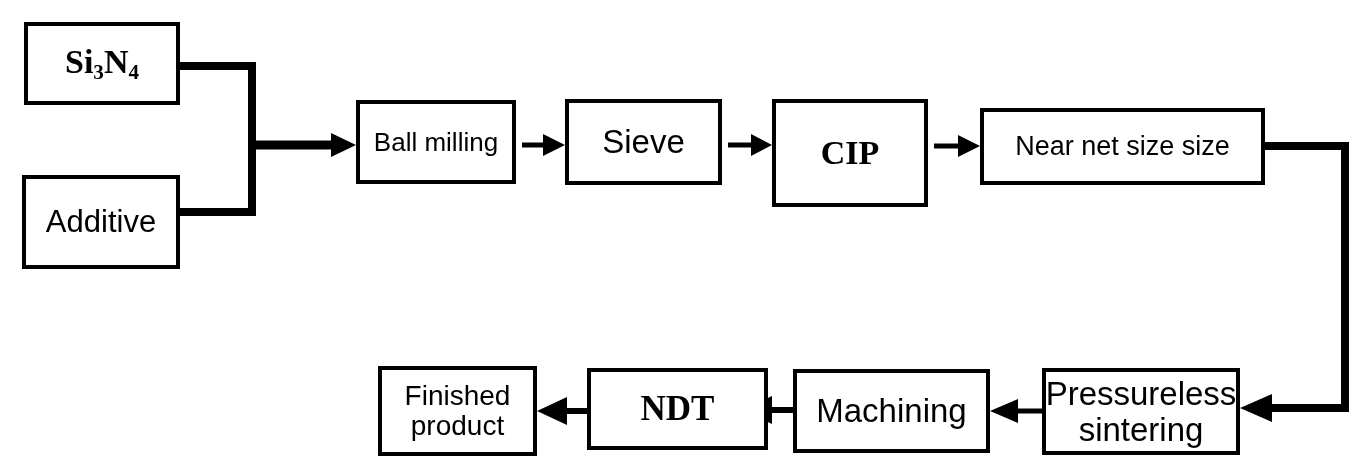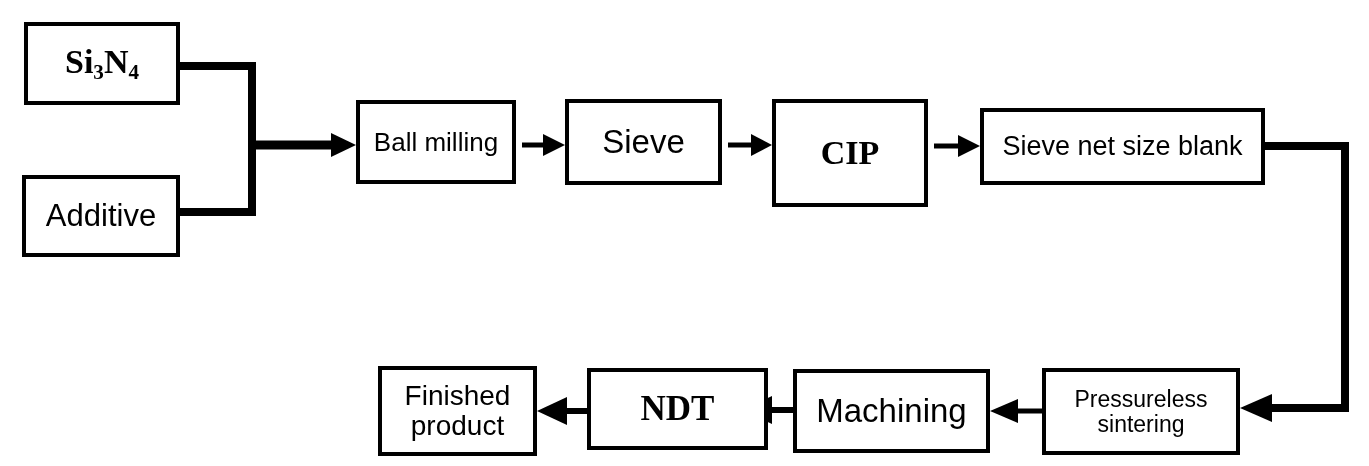--- a/index.html
+++ b/index.html
@@ -94,36 +94,36 @@
     <line x1="793" y1="410" x2="768" y2="410" stroke-width="6"></line>
     <polygon class="arrowhead" points="742,410 772,396 772,424"></polygon>
 
     <line x1="587" y1="411" x2="563" y2="411" stroke-width="6"></line>
     <polygon class="arrowhead" points="537,411 567,397 567,425"></polygon>
   </svg>
 
   <div class="node serif" style="left: 24px; top: 22px; width: 156px; height: 83px; font-size: 34px;">
     <span class="label">Si<span class="sub">3</span>N<span class="sub">4</span></span>
   </div>
-  <div class="node sans" style="left: 22px; top: 175px; width: 158px; height: 82px; font-size: 31px;">
+  <div class="node sans" style="left: 22px; top: 175px; width: 158px; height: 94px; font-size: 31px;">
     <span class="label">Additive</span>
   </div>
   <div class="node sans" style="left: 356px; top: 100px; width: 160px; height: 84px; font-size: 26px;">
     <span class="label">Ball milling</span>
   </div>
   <div class="node sans" style="left: 565px; top: 99px; width: 157px; height: 86px; font-size: 33px;">
     <span class="label">Sieve</span>
   </div>
   <div class="node serif" style="left: 772px; top: 99px; width: 156px; height: 108px; font-size: 34px;">
     <span class="label">CIP</span>
   </div>
   <div class="node sans" style="left: 980px; top: 108px; width: 285px; height: 77px; font-size: 27px;">
-    <span class="label">Sieve net size blank</span>
+    <span class="label">Near net size size</span>
   </div>
-  <div class="node sans" style="left: 1042px; top: 368px; width: 198px; height: 87px; font-size: 23px;">
+  <div class="node sans" style="left: 1042px; top: 368px; width: 198px; height: 87px; font-size: 33px;">
     <span class="label">Pressureless
 sintering</span>
   </div>
   <div class="node sans" style="left: 793px; top: 369px; width: 197px; height: 84px; font-size: 33px;">
     <span class="label">Machining</span>
   </div>
   <div class="node serif" style="left: 587px; top: 368px; width: 181px; height: 82px; font-size: 35px;">
     <span class="label">NDT</span>
   </div>
   <div class="node sans" style="left: 378px; top: 366px; width: 159px; height: 90px; font-size: 28px;">

